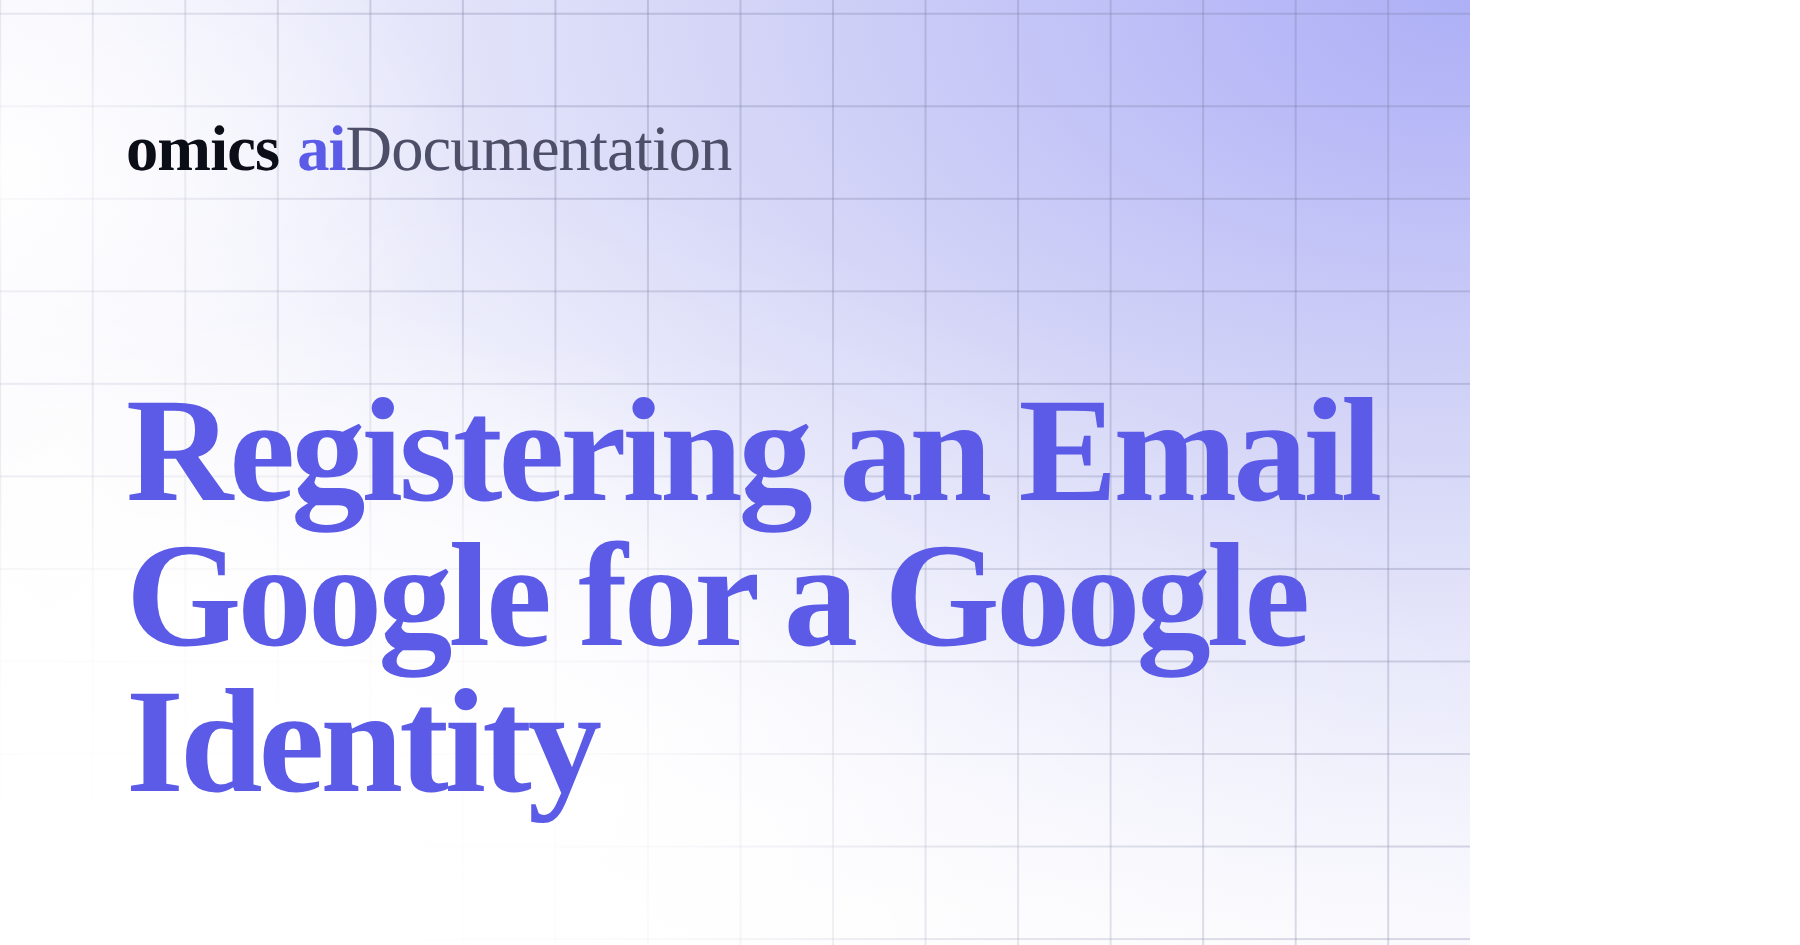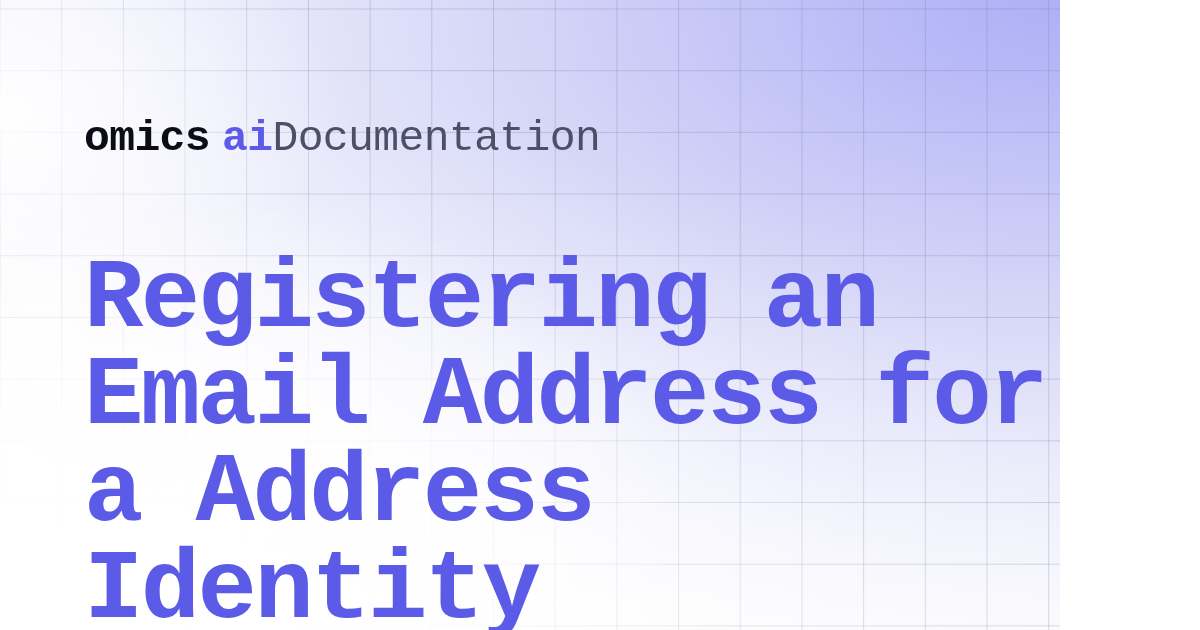--- a/index.html
+++ b/index.html
@@ -6,24 +6,24 @@
 
   html, body {
     width: 1200px;
     height: 630px;
     overflow: hidden;
     background: #ffffff;
   }
 
   .og-card {
     position: relative;
-    width: 1060px;
+    width: 980px;
     height: 630px;
     overflow: hidden;
-    font-family: Liberation Mono, monospace;
+    font-family: Liberation Serif, serif;
     background: #bef264;
   }
 
   
   .bg-base {
     position: absolute;
     inset: 0;
     background:
       radial-gradient(125% 115% at 100% 0%,
         #aeb0f6 0%,
@@ -89,21 +89,20 @@
     white-space: nowrap;
   }
   .brand-omics {
     font-weight: 700;
     color: #0b0d17;
   }
   .brand-ai {
     font-weight: 700;
     color: #5b5be8;
     margin-left: 12px;
-    margin-top: 39px;
   }
   .brand-doc {
     font-weight: 400;
     color: #4c4f67;
   }
 
   .headline {
     position: absolute;
     left: 84px;
     top: 252px;
@@ -127,16 +126,16 @@
   <div class="bg-bloom"></div>
 
   <div class="content">
 
     <div class="brand">
       <span class="brand-omics">omics</span>
       <span class="brand-ai">ai</span>
       <span class="brand-doc">Documentation</span>
     </div>
 
-    <h1 class="headline">Registering an Email Address for a Address Identity</h1>
+    <h1 class="headline">Registering an Email Google for a Google Identity</h1>
 
   </div>
 </div>
 
 </body></html>

